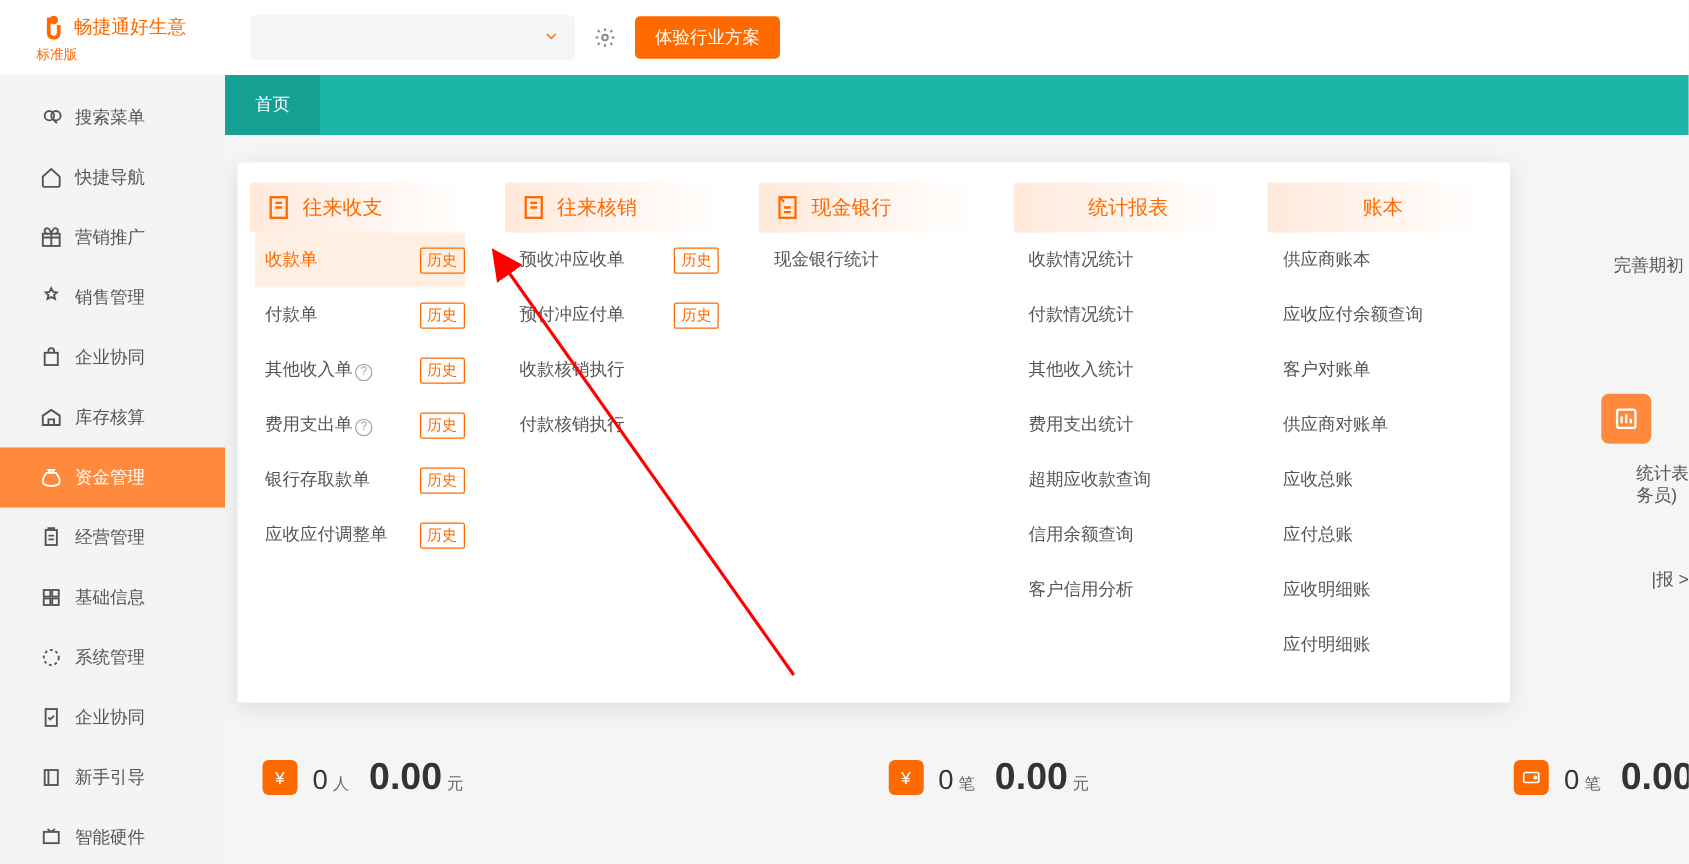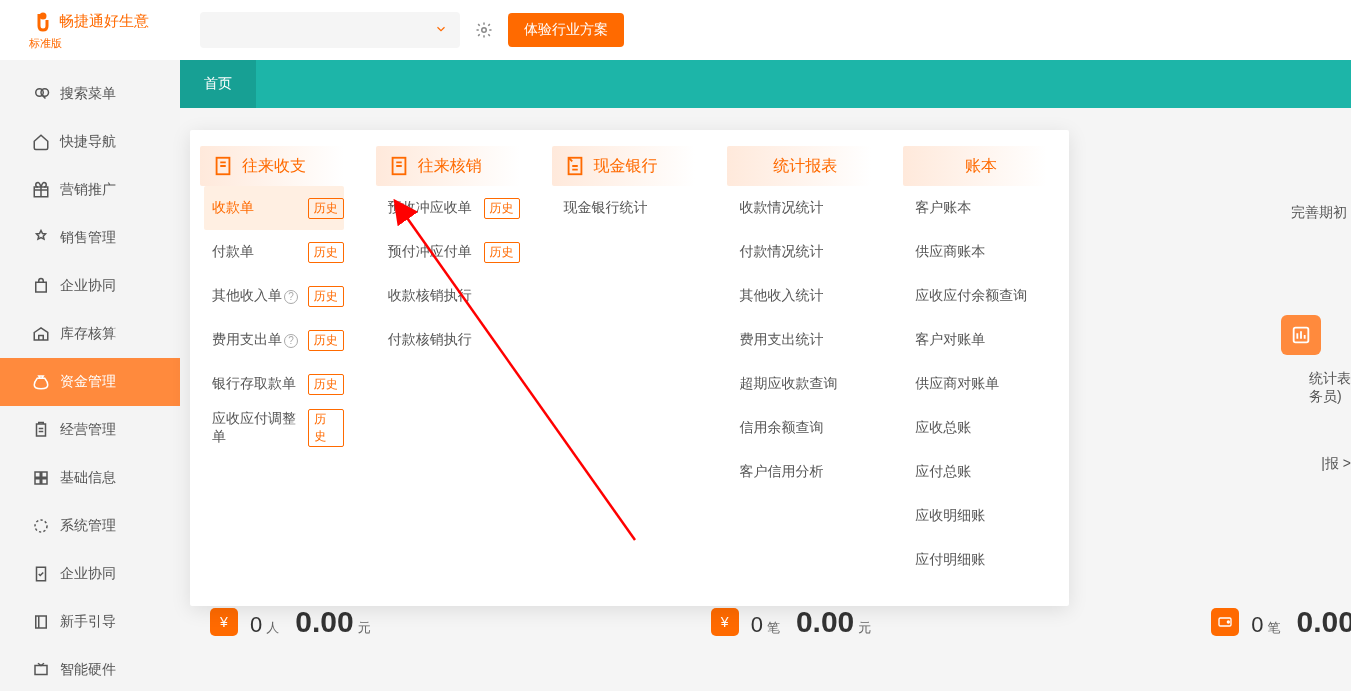--- a/index.html
+++ b/index.html
@@ -23,21 +23,21 @@
     .store-sel { width: 260px; height: 36px; background: #f5f5f5; border-radius: 4px; display: flex; align-items: center; justify-content: flex-end; padding: 0 12px; color: #ff6a00; }
     .gear { width: 28px; height: 28px; display: flex; align-items: center; justify-content: center; color: #888; cursor: pointer; }
     .btn-primary { background: #ff6a00; color: #fff; border: none; padding: 8px 16px; border-radius: 4px; cursor: pointer; font-size: 14px; }
     
     .tabbar { height: 48px; background: #1db5a8; display: flex; align-items: stretch; }
     .tab { padding: 0 24px; color: #fff; display: flex; align-items: center; cursor: pointer; }
     .tab.active { background: #17a094; }
     
     .content { padding: 20px; position: relative; }
     
-    .flyout { position: absolute; left: 190px; top: 130px; width: 879px; background: #fff; box-shadow: 0 4px 20px rgba(0,0,0,0.1); border-radius: 2px; padding: 16px 0 24px 0; display: flex; z-index: 100; }
+    .flyout { position: absolute; left: 190px; top: 130px; width: 1018px; background: #fff; box-shadow: 0 4px 20px rgba(0,0,0,0.1); border-radius: 2px; padding: 16px 0 24px 0; display: flex; z-index: 100; }
     .fly-col { flex: 1; padding: 0 22px; }
     .fly-head { display: flex; align-items: center; gap: 8px; color: #ff6a00; font-size: 16px; height: 40px; }
     .fly-head.gradient { background: linear-gradient(to right, #ffe9db, transparent); padding-left: 12px; margin-left: -12px; border-radius: 2px; }
     .fly-head-icon { display: inline-flex; }
     .fly-list .fly-item { height: 44px; display: flex; align-items: center; justify-content: space-between; color: #555; cursor: pointer; font-size: 14px; }
     .fly-list .fly-item.highlight { background: #ffefe2; color: #ff6a00; padding-left: 8px; margin-left: -8px; border-radius: 2px; }
     .help-q { display: inline-flex; width: 14px; height: 14px; border: 1px solid #aaa; border-radius: 50%; font-size: 10px; align-items: center; justify-content: center; margin-left: 2px; color: #aaa; }
     .history-tag { border: 1px solid #ff6a00; color: #ff6a00; font-size: 12px; padding: 1px 5px; border-radius: 2px; cursor: pointer; }
     
     .arrow { position: absolute; z-index: 101; pointer-events: none; }
@@ -336,23 +336,20 @@
           <span>客户信用分析</span>
         </div>
     </div>
   </div>
 
   <div class="fly-col">
     <div class="fly-head gradient" style="justify-content:center;">
       <span>账本</span>
     </div>
     <div class="fly-list">
-      <div class="fly-item">
-          <span>客户账本</span>
-        </div>
       <div class="fly-item">
           <span>供应商账本</span>
         </div>
       <div class="fly-item">
           <span>应收应付余额查询</span>
         </div>
       <div class="fly-item">
           <span>客户对账单</span>
         </div>
       <div class="fly-item">

